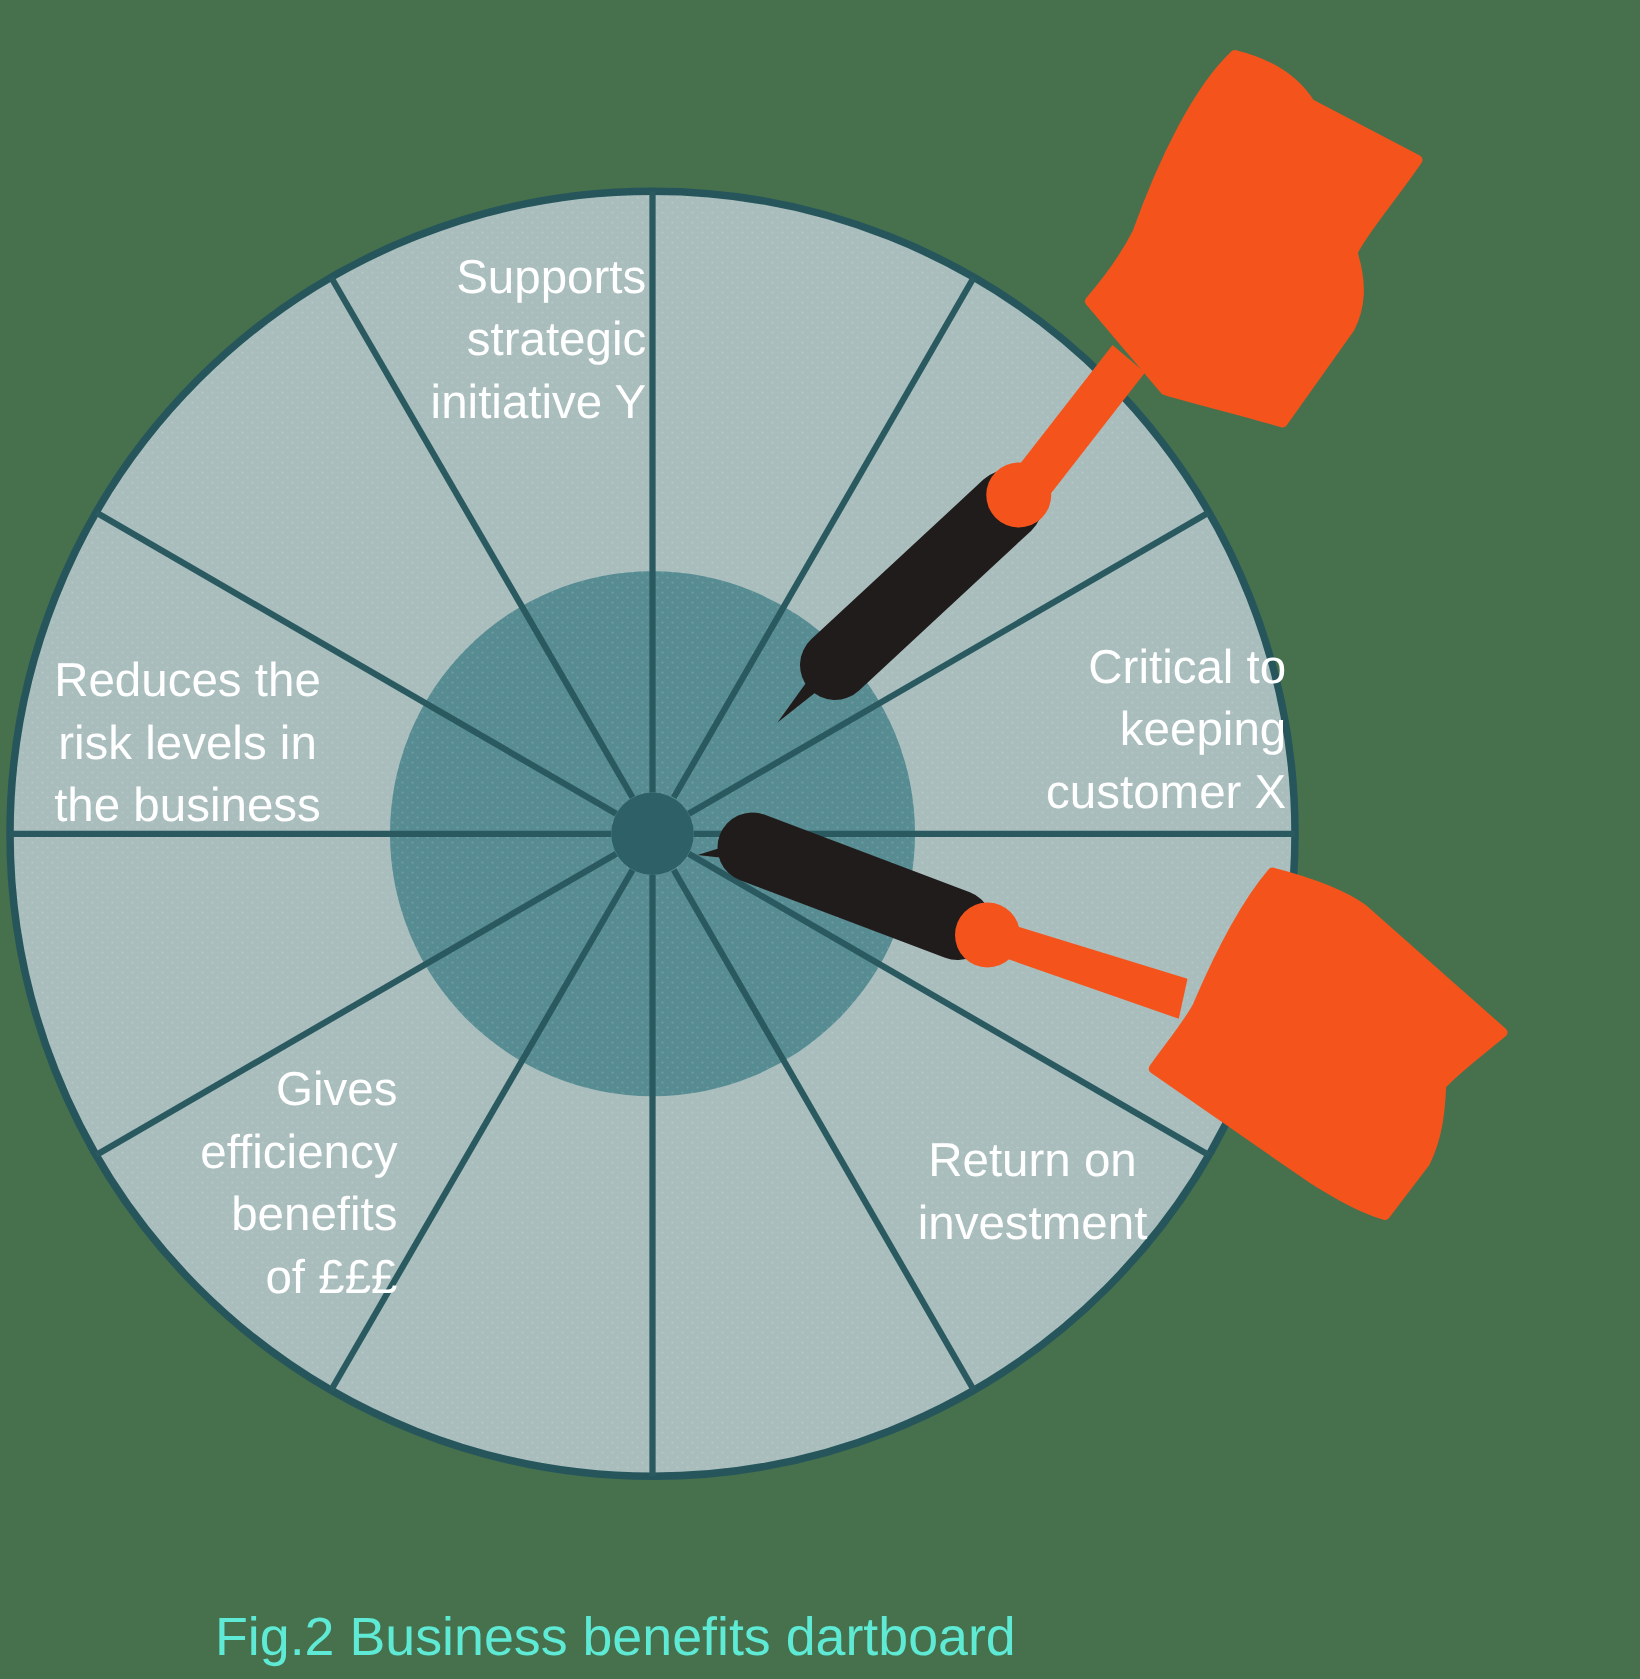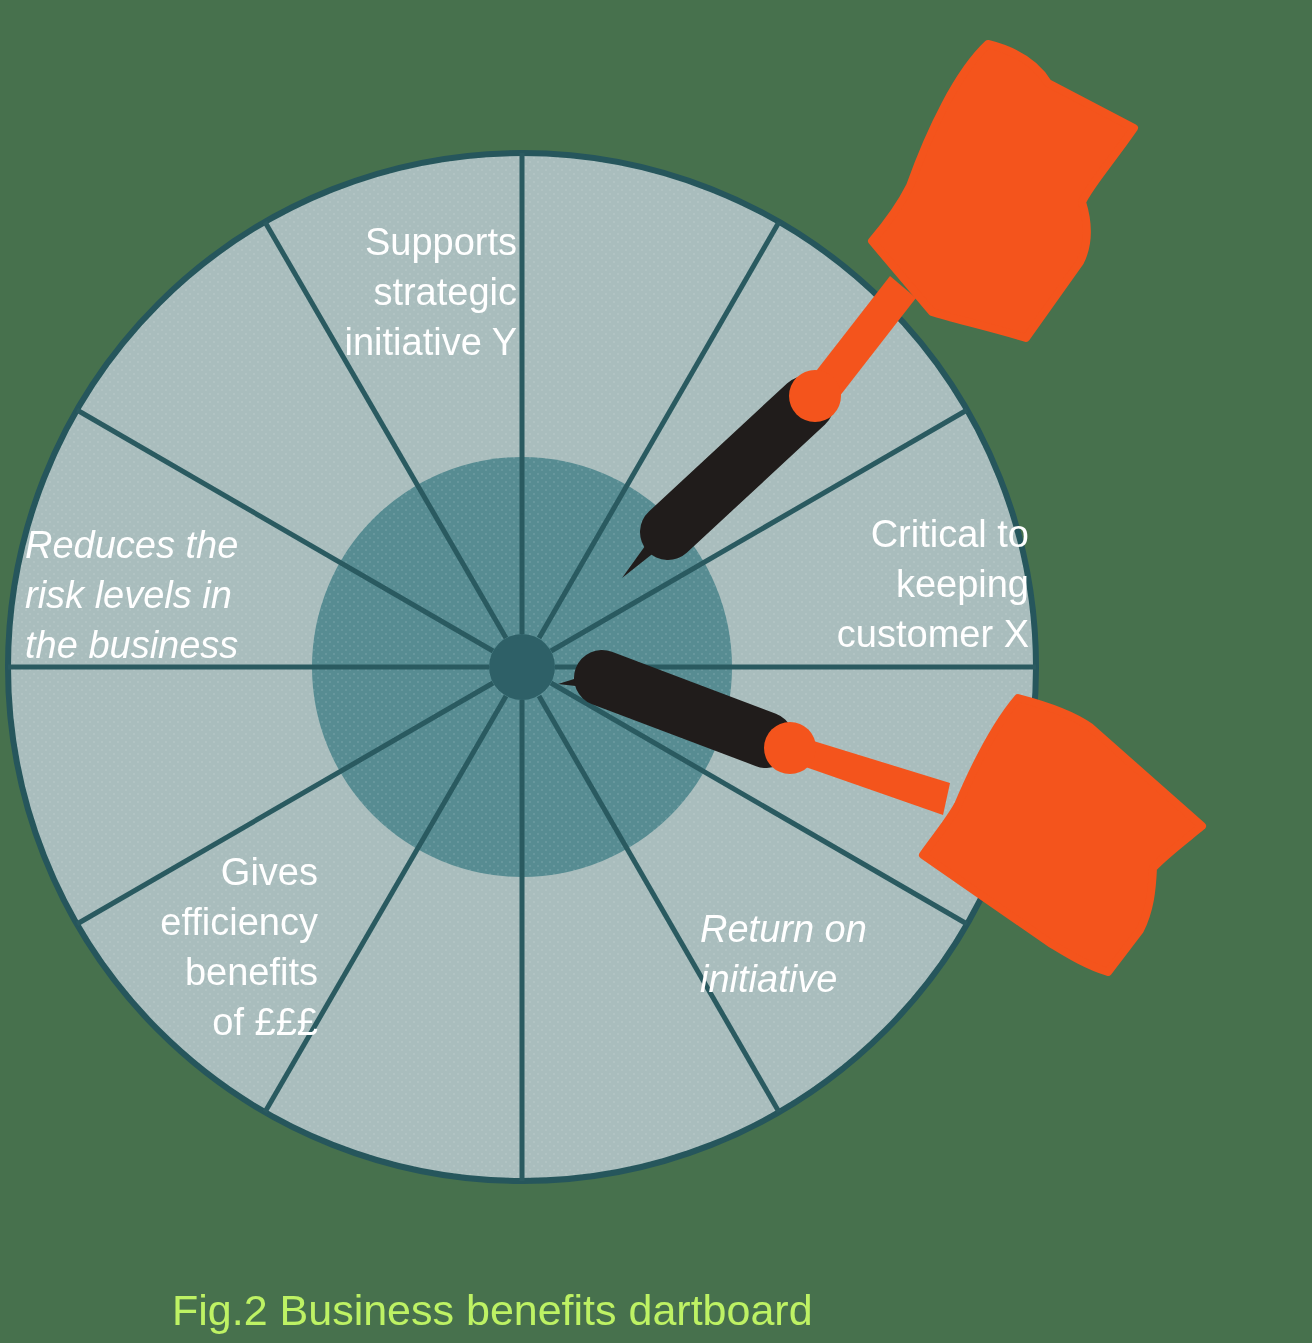--- a/index.html
+++ b/index.html
@@ -20,32 +20,32 @@
     top: 0;
   }
   .seg-label {
     position: absolute;
     color: #ffffff;
     font-size: 38px;
     line-height: 50px;
     white-space: pre-line;
   }
   .align-right { text-align: right; }
-  .align-center { text-align: left; font-style: italic; }
-  .label-supports { left: 277px; top: 197px; width: 240px; margin-top: 20px; }
+  .align-center { text-align: center; }
+  .label-supports { left: 277px; top: 197px; width: 240px; }
   .label-critical { left: 787px; top: 509px; width: 242px; }
   .label-reduces  { left: 25px;  top: 520px; width: 250px; }
   .label-gives    { left: 118px; top: 847px; width: 200px; }
   .label-return   { left: 700px; top: 904px; width: 252px; }
   .figure-caption {
     position: absolute;
     left: 172px;
     top: 1284px;
     width: 800px;
-    color: #bef264;
+    color: #5eead4;
     font-size: 43px;
     line-height: 52px;
     white-space: pre-line;
   }
 </style>
 </head>
 <body>
 
 <svg class="board-svg" width="1312" height="1343" viewBox="0 0 1312 1343">
   <defs>
@@ -126,15 +126,15 @@
 <div class="seg-label align-center label-reduces">Reduces the
 risk levels in
 the business</div>
 
 <div class="seg-label align-right label-gives">Gives
 efficiency
 benefits
 of £££</div>
 
 <div class="seg-label align-center label-return">Return on
-initiative</div>
+investment</div>
 
 <div class="figure-caption">Fig.2 Business benefits dartboard</div>
 
 </body></html>

